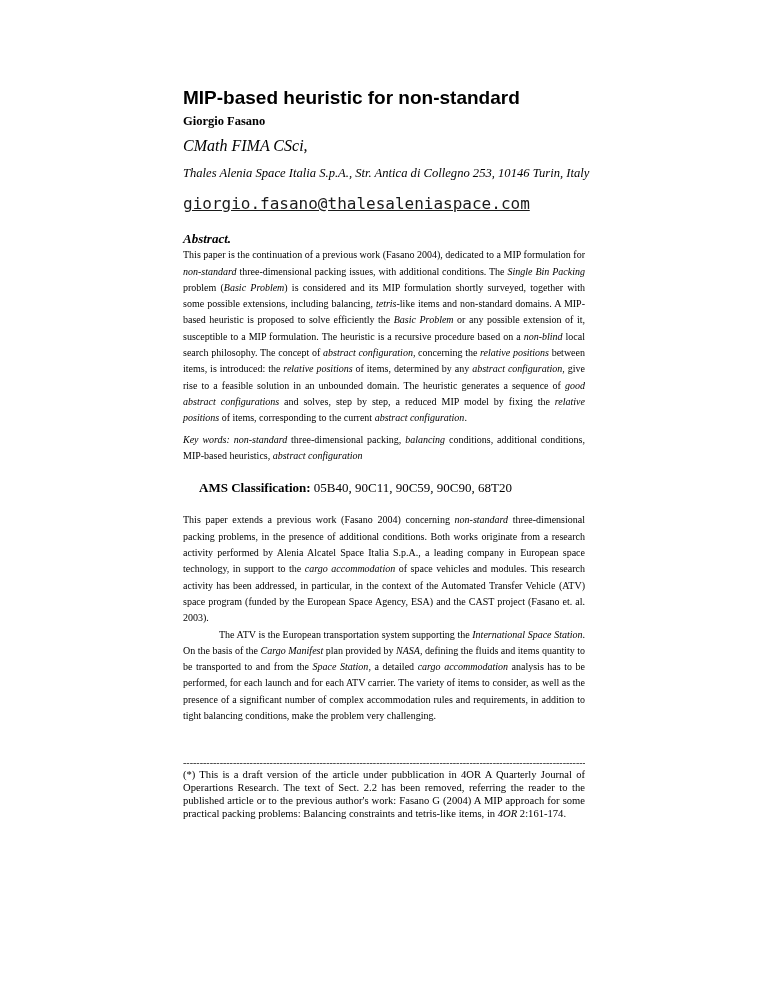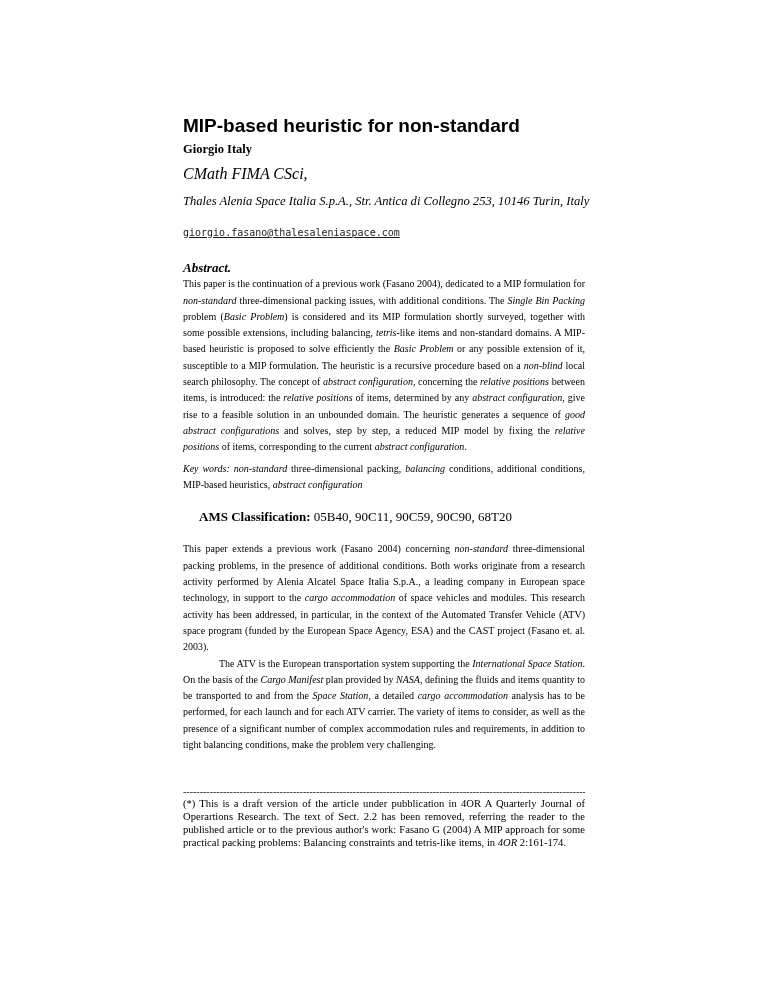--- a/index.html
+++ b/index.html
@@ -2,21 +2,21 @@
 <html><head>
 <meta charset="utf-8">
 <style>
   html, body { margin: 0; padding: 0; background: #ffffff; }
   .page {
     position: relative;
     width: 768px;
     height: 994px;
     background: #ffffff;
     box-sizing: border-box;
-    padding: 114px 183px 0 183px;
+    padding: 86px 183px 0 183px;
     overflow: hidden;
     color: #000000;
     font-family: "Liberation Serif", serif;
   }
   .content { width: 402px; }
 
   .title {
     font-family: "Liberation Sans", sans-serif;
     font-size: 19px;
     font-weight: bold;
@@ -40,21 +40,21 @@
   .affiliation {
     font-size: 12.6px;
     font-style: italic;
     line-height: 16px;
     margin: 0 0 13px 0;
     white-space: nowrap;
   }
   .email {
     display: inline-block;
     font-family: "DejaVu Sans Mono", "Liberation Mono", monospace;
-    font-size: 10px;
+    font-size: 16px;
     line-height: 15px;
     text-decoration: underline;
     color: #1a1a1a;
     margin: 2px 0 20px 0;
     cursor: pointer;
   }
 
   .abstract-heading {
     font-size: 13px;
     font-weight: bold;
@@ -111,21 +111,21 @@
 </head>
 <body>
 
 <div class="page">
   <div class="content">
 
     <h1 class="title">
       <span class="title-line">MIP-based heuristic for non-standard</span>
     </h1>
 
-    <div class="author">Giorgio Italy</div>
+    <div class="author">Giorgio Fasano</div>
     <div class="credentials">CMath FIMA CSci,</div>
     <div class="affiliation">Thales Alenia Space Italia S.p.A., Str. Antica di Collegno 253, 10146 Turin, Italy</div>
     <a class="email">giorgio.fasano@thalesaleniaspace.com</a>
 
     <div class="abstract-heading">Abstract.</div>
     <p class="body-text"><span>This paper is the continuation of a previous work (Fasano 2004), dedicated to a MIP formulation for </span><span class="rt-i">non-standard</span><span> three-dimensional packing issues, with additional conditions. The </span><span class="rt-i">Single Bin Packing</span><span> problem (</span><span class="rt-i">Basic Problem</span><span>) is considered and its MIP formulation shortly surveyed, together with some possible extensions, including balancing, </span><span class="rt-i">tetris</span><span>-like items and non-standard domains. A MIP-based heuristic is proposed to solve efficiently the </span><span class="rt-i">Basic Problem</span><span> or any possible extension of it, susceptible to a MIP formulation. The heuristic is a recursive procedure based on a </span><span class="rt-i">non-blind</span><span> local search philosophy. The concept of </span><span class="rt-i">abstract configuration</span><span>, concerning the </span><span class="rt-i">relative positions</span><span> between items, is introduced: the </span><span class="rt-i">relative positions</span><span> of items, determined by any </span><span class="rt-i">abstract configuration</span><span>, give rise to a feasible solution in an unbounded domain. The heuristic generates a sequence of </span><span class="rt-i">good abstract configurations</span><span> and solves, step by step, a reduced MIP model by fixing the </span><span class="rt-i">relative positions</span><span> of items, corresponding to the current </span><span class="rt-i">abstract configuration</span><span>.</span></p>
 
     <p class="body-text keywords"><span class="rt-bi">Key words:</span><span> </span><span class="rt-i">non-standard</span><span> three-dimensional packing, </span><span class="rt-i">balancing</span><span> conditions, additional conditions, MIP-based heuristics, </span><span class="rt-i">abstract configuration</span></p>
     <p class="ams-line"><span class="rt-b">AMS Classification:</span><span> 05B40, 90C11, 90C59, 90C90, 68T20</span></p>
 

